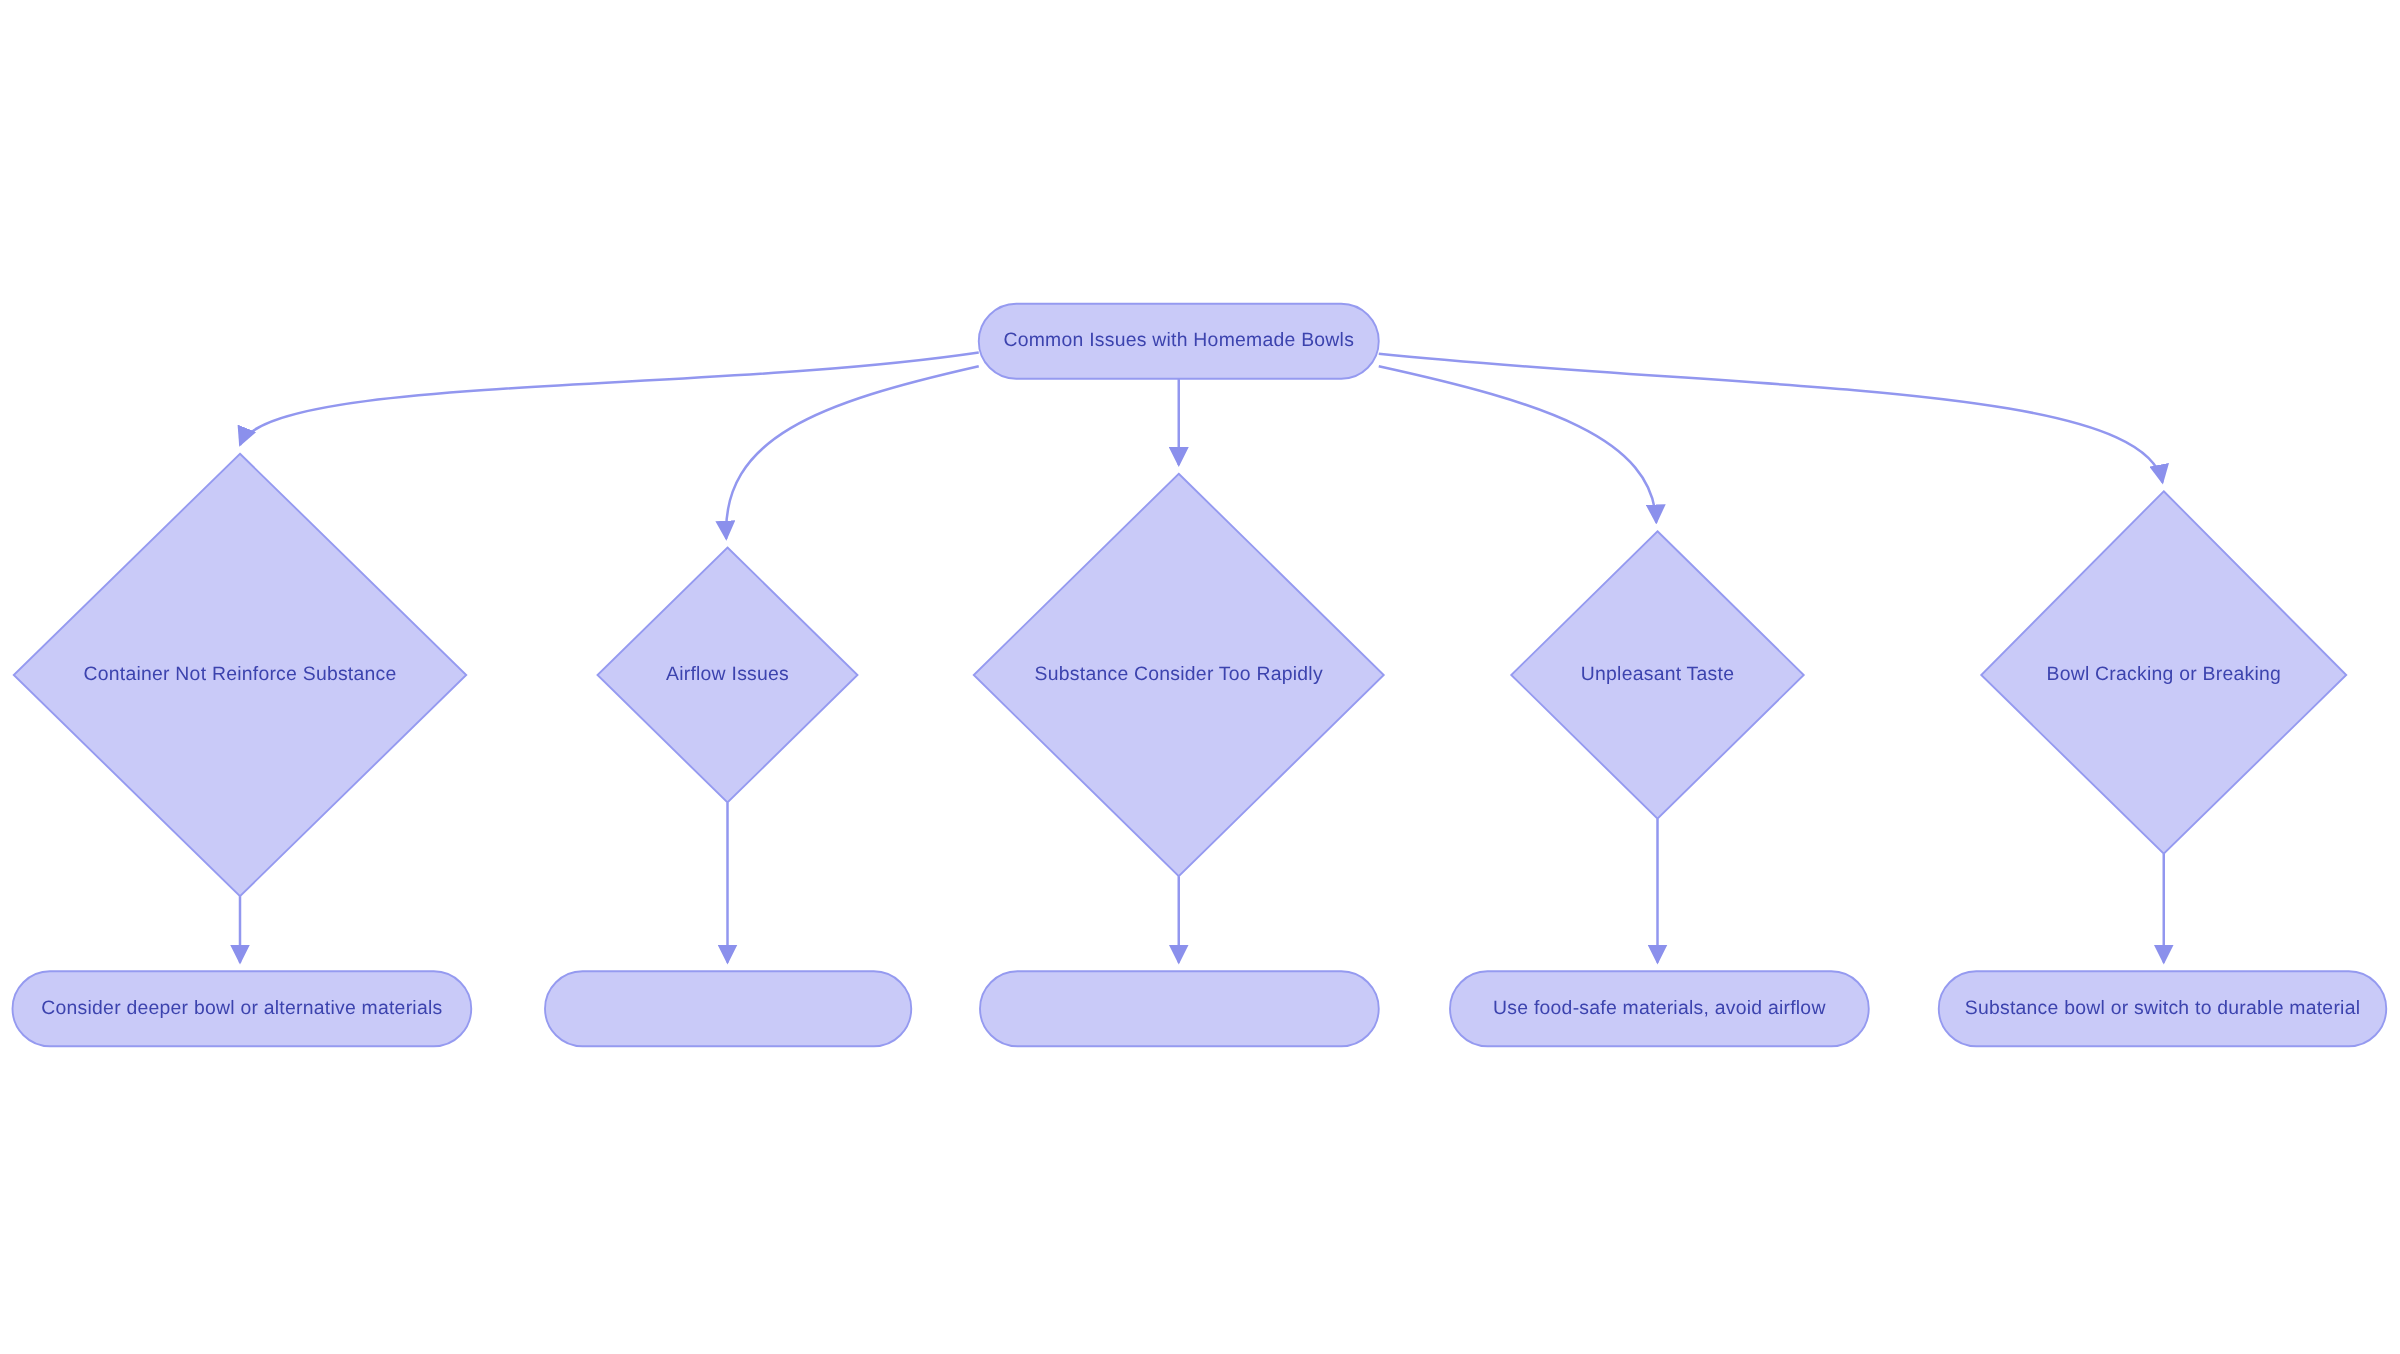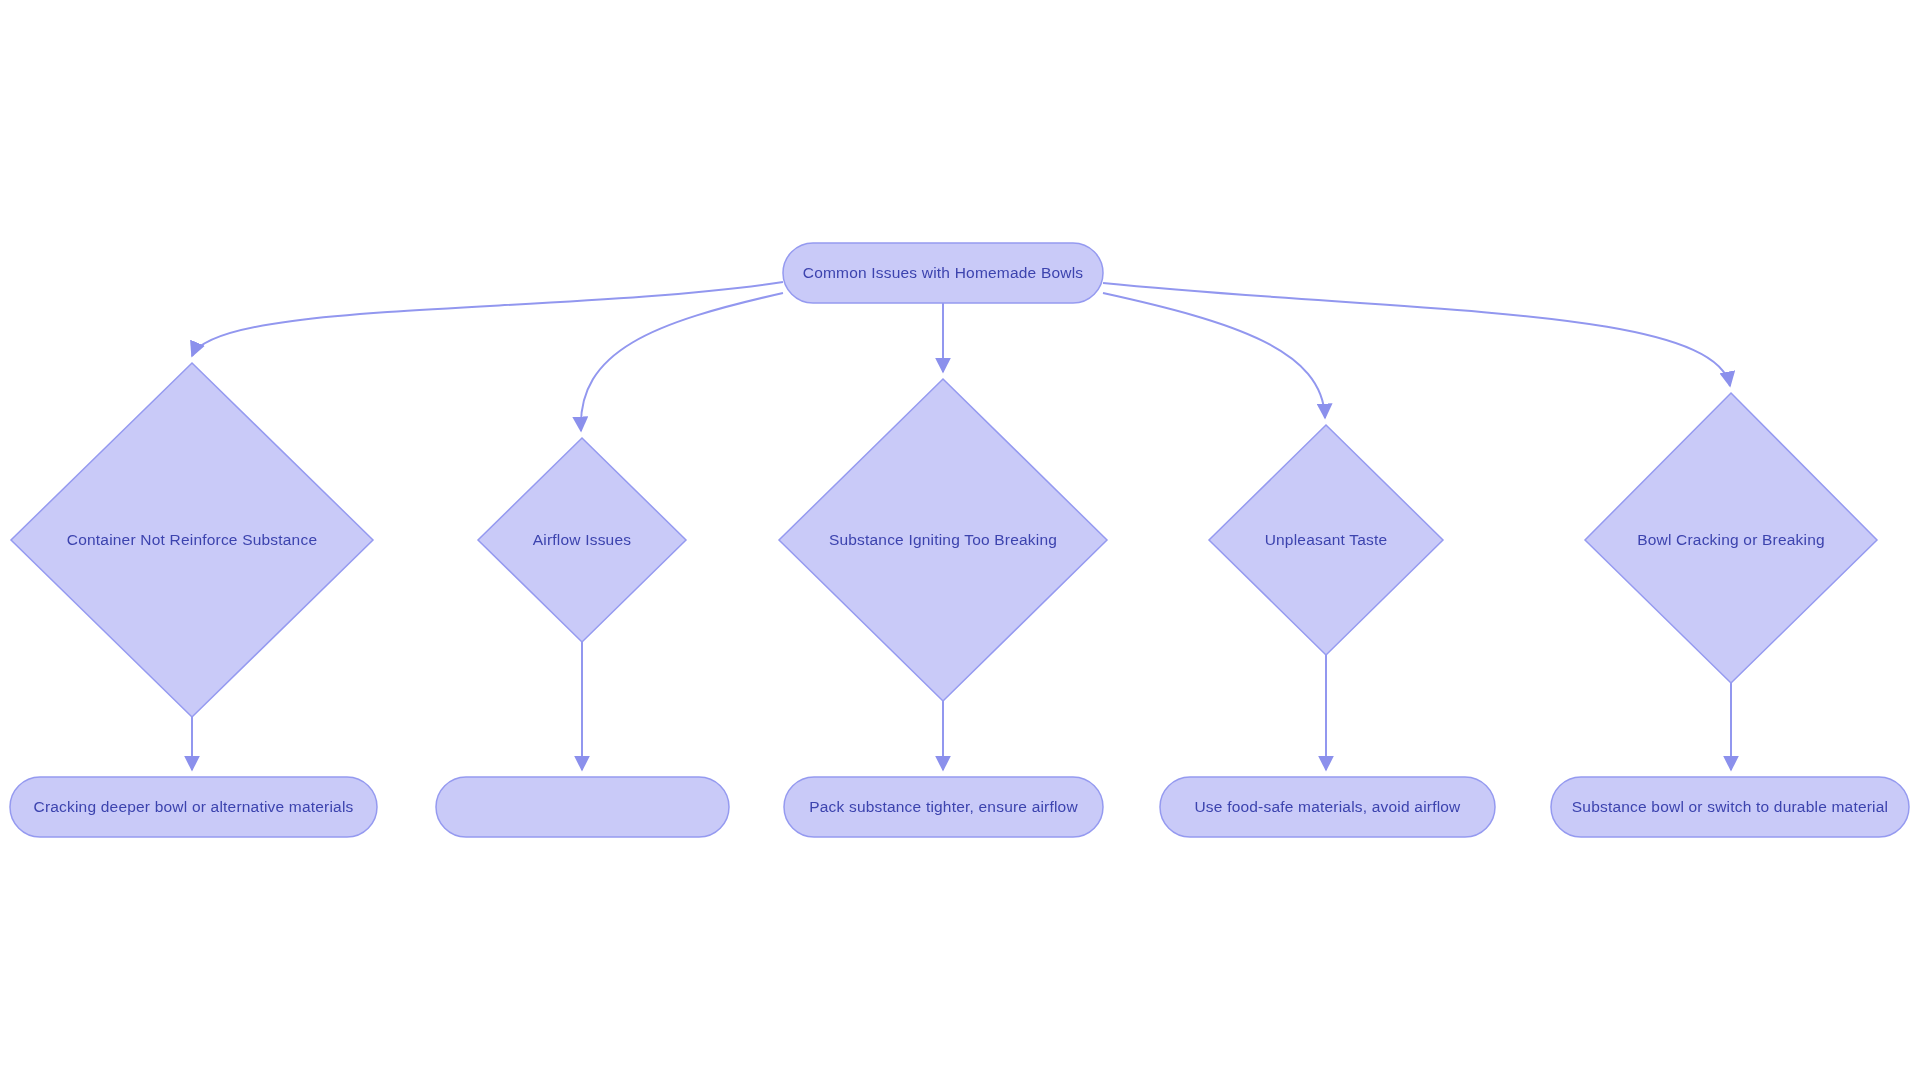--- a/index.html
+++ b/index.html
@@ -77,22 +77,21 @@
       <rect x="784" y="777" width="319" height="60" rx="30" ry="30"></rect>
       <rect x="1160" y="777" width="335" height="60" rx="30" ry="30"></rect>
       <rect x="1551" y="777" width="358" height="60" rx="30" ry="30"></rect>
     </g>
   </svg>
 
   <div class="node-label" style="left:783px; top:243px; width:320px; height:60px;">Common Issues with Homemade Bowls</div>
 
   <div class="node-label" style="left:52px; top:510px; width:280px; height:60px;">Container Not Reinforce Substance</div>
   <div class="node-label" style="left:482px; top:510px; width:200px; height:60px;">Airflow Issues</div>
-  <div class="node-label" style="left:803px; top:510px; width:280px; height:60px;">Substance Igniting Too Breaking</div>
+  <div class="node-label" style="left:803px; top:510px; width:280px; height:60px;">Substance Consider Too Rapidly</div>
   <div class="node-label" style="left:1591px; top:510px; width:280px; height:60px;">Bowl Cracking or Breaking</div>
   <div class="node-label" style="left:1216px; top:510px; width:220px; height:60px;">Unpleasant Taste</div>
 
-  <div class="node-label" style="left:10px; top:777px; width:367px; height:60px;">Cracking deeper bowl or alternative materials</div>
-  <div class="node-label" style="left:784px; top:777px; width:319px; height:60px;">Pack substance tighter, ensure airflow</div>
+  <div class="node-label" style="left:10px; top:777px; width:367px; height:60px;">Consider deeper bowl or alternative materials</div>
   <div class="node-label" style="left:1160px; top:777px; width:335px; height:60px;">Use food-safe materials, avoid airflow</div>
   <div class="node-label" style="left:1551px; top:777px; width:358px; height:60px;">Substance bowl or switch to durable material</div>
 
 </div>
 
 </body></html>

